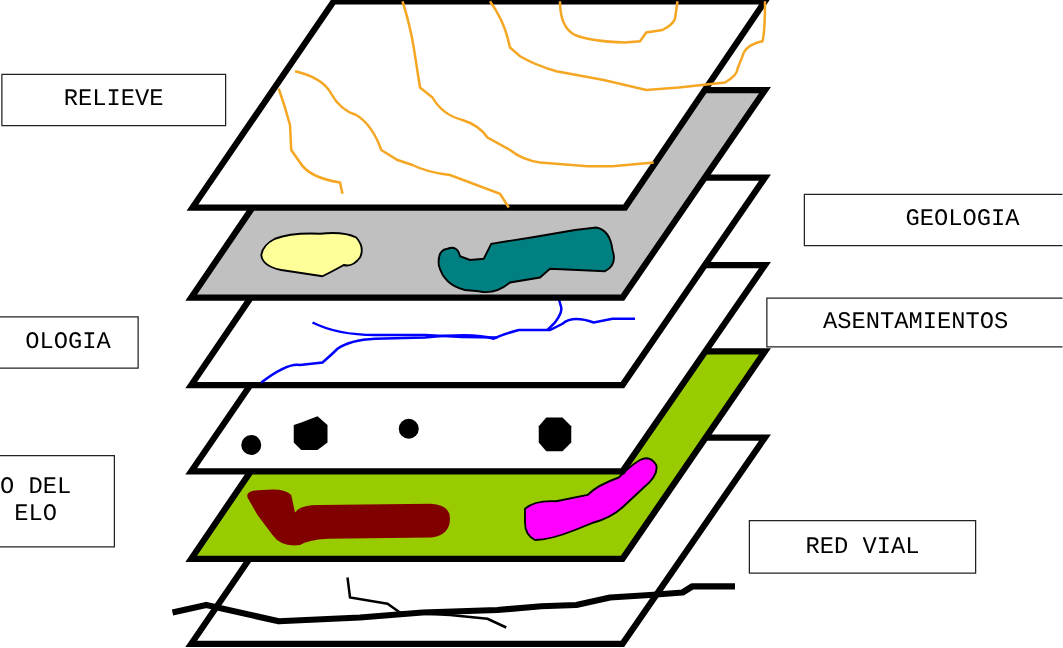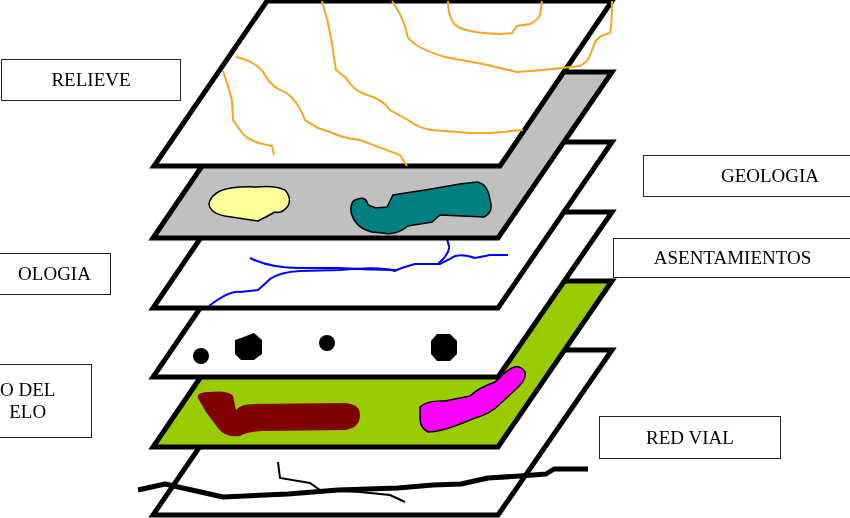--- a/index.html
+++ b/index.html
@@ -2,21 +2,21 @@
 <html><head>
   <meta charset="utf-8">
   <style>
     html, body { margin: 0; padding: 0; background: #ffffff; }
     body { width: 850px; height: 518px; position: relative; overflow: hidden; font-family: "Liberation Serif", serif; }
     #diagram { position: absolute; left: 0; top: 0; }
     .label-box {
       position: absolute;
       border: 1.5px solid #222;
       background: #fff;
-      font-family: Liberation Serif, serif;
+      font-family: Liberation Mono, monospace;
       font-size: 19px;
       color: #000;
       display: flex; align-items: center; justify-content: center;
       box-sizing: border-box;
       line-height: 1.15;
       text-align: center;
       white-space: pre;
     }
     .label-left { justify-content: flex-start; }
   </style>

